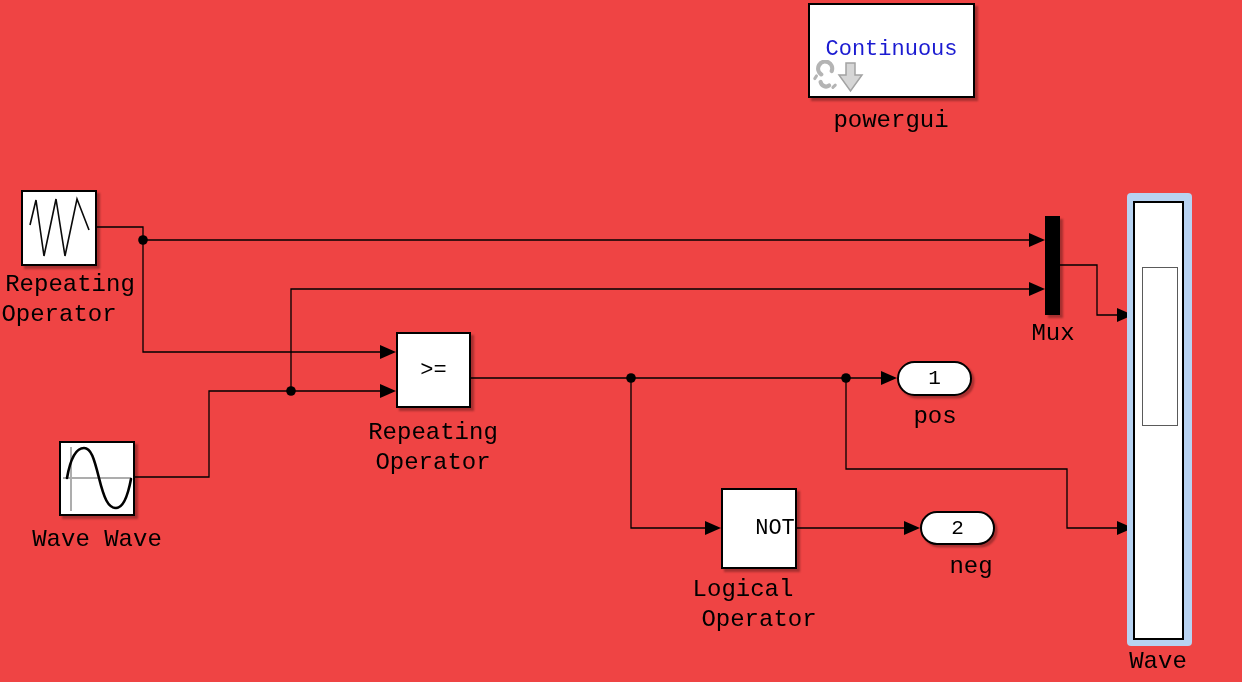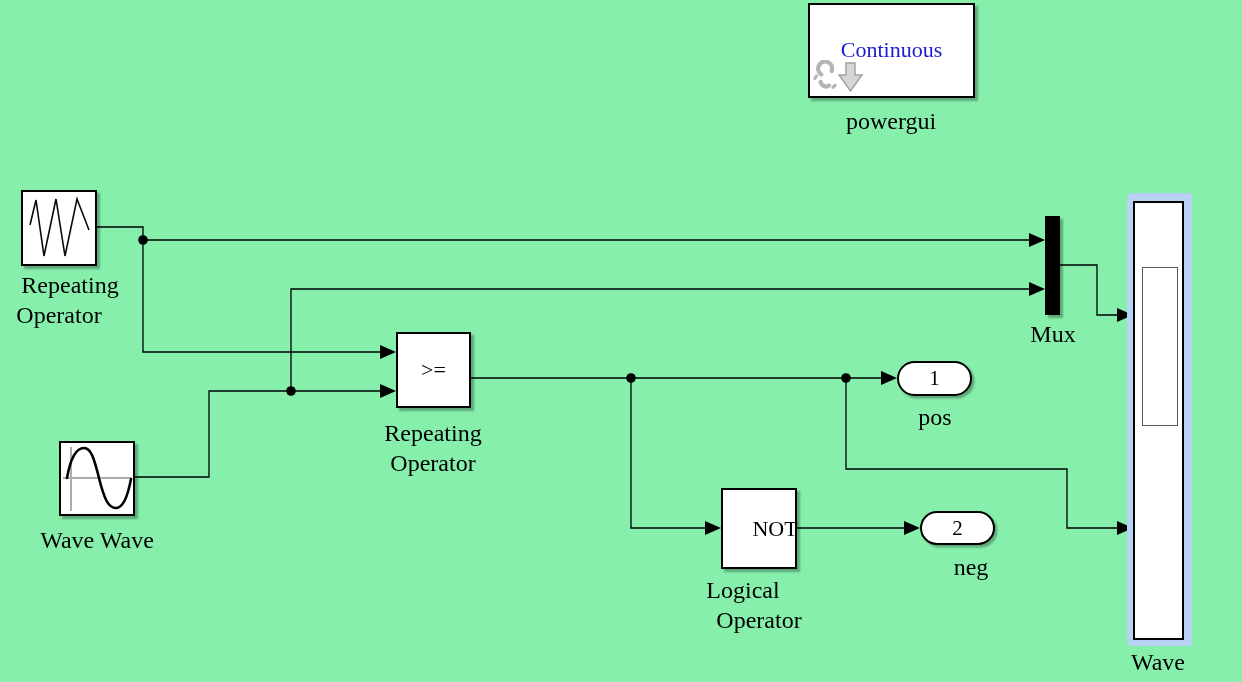--- a/index.html
+++ b/index.html
@@ -1,18 +1,18 @@
 <!DOCTYPE html>
 <html><head>
 <meta charset="utf-8">
 <style>
   html,body { margin:0; padding:0; background:#ffffff; }
   #canvas {
-    position:relative; width:1242px; height:682px; background:#86efac;
-    font-family:Liberation Serif, serif; overflow:hidden;
+    position:relative; width:1242px; height:682px; background:#ef4444;
+    font-family:Liberation Mono, monospace; overflow:hidden;
   }
   #wires { position:absolute; left:0; top:0; }
   .block {
     position:absolute; background:#ffffff; border:2px solid #000;
     box-sizing:border-box; box-shadow:2.5px 2.5px 2px rgba(0,0,0,0.30);
   }
   .opface {
     width:100%; height:100%; display:flex; align-items:center; justify-content:center;
     font-size:22px; color:#000;
   }

